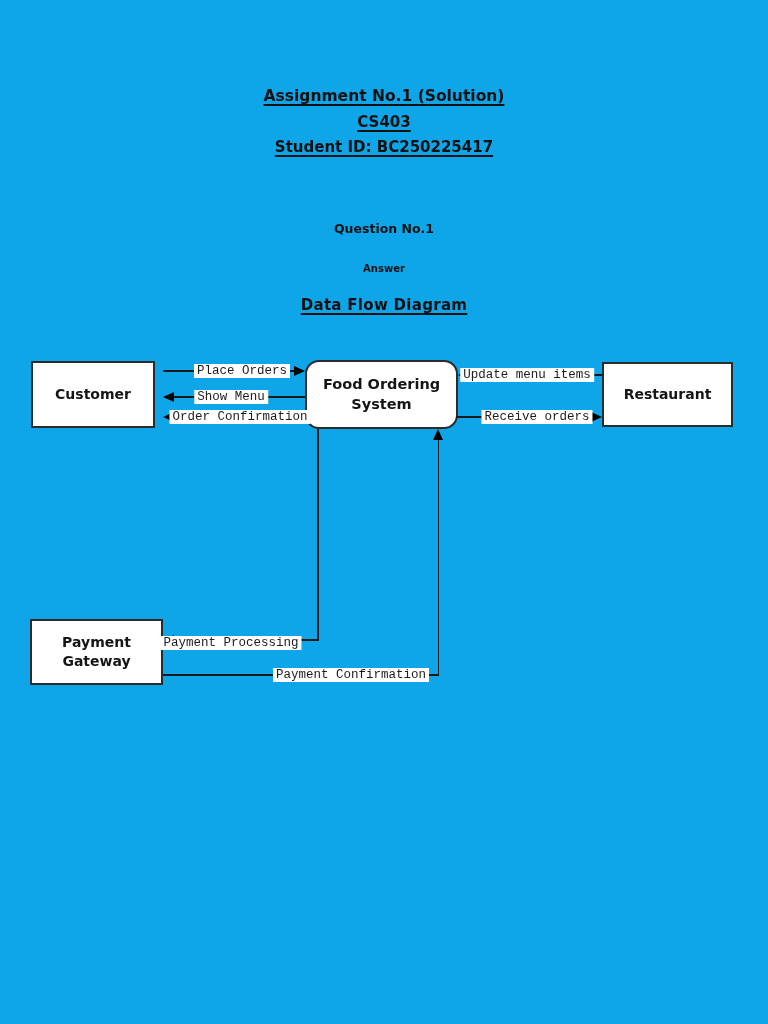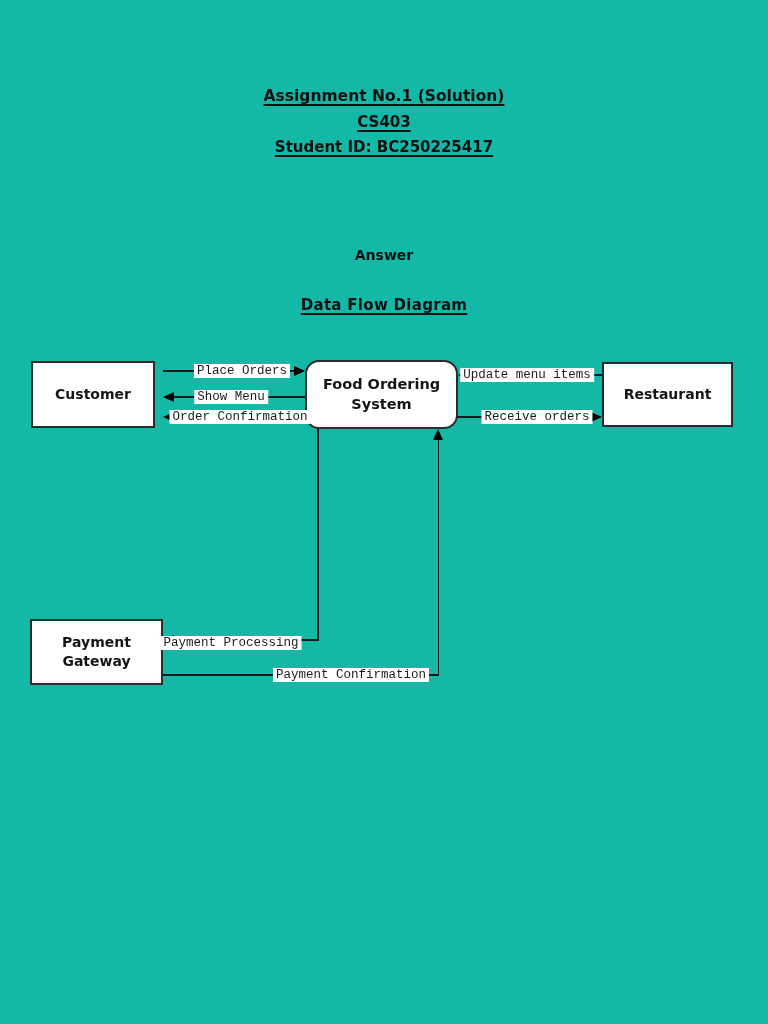--- a/index.html
+++ b/index.html
@@ -1,40 +1,40 @@
 <!DOCTYPE html>
 <html><head>
 <meta charset="utf-8">
 <style>
   html,body { margin:0; padding:0; background:#e8e8e8; }
   .page {
     position:relative;
     width:768px; height:1024px;
     margin:0 auto;
-    background:#14b8a6;
+    background:#0ea5e9;
     font-family:"DejaVu Sans", sans-serif;
     color:#111111;
     overflow:hidden;
   }
   .center-line {
     position:absolute; left:0; right:0;
     text-align:center;
     font-weight:bold;
     white-space:nowrap;
   }
   .h-underline {
     text-decoration:underline;
     text-decoration-thickness:1.8px;
     text-underline-offset:3px;
   }
   .t-main   { top:87px;  font-size:15.5px; }
   .t-course { top:113px; font-size:15px; }
   .t-sid    { top:138px; font-size:15px; }
   .t-q      { top:221px; font-size:12.5px; }
-  .t-a      { top:247px; font-size:14px; }
+  .t-a      { top:263px; font-size:10px; }
   .t-dfd    { top:296px; font-size:15px; letter-spacing:0.3px; }
 
   
   .node {
     position:absolute;
     border:2px solid #2b2b2b;
     background:#ffffff;
     display:flex; align-items:center; justify-content:center;
     text-align:center;
     font-weight:bold;
@@ -66,20 +66,21 @@
   }
 </style>
 </head>
 <body>
 
 <div class="page">
 
   <div class="center-line h-underline t-main">Assignment No.1 (Solution)</div>
   <div class="center-line h-underline t-course">CS403</div>
   <div class="center-line h-underline t-sid">Student ID: BC250225417</div>
+  <div class="center-line t-q">Question No.1</div>
   <div class="center-line t-a">Answer</div>
   <div class="center-line h-underline t-dfd">Data Flow Diagram</div>
 
   <div>
 
     <div class="node node-customer">Customer</div>
     <div class="node node-fos">Food Ordering System</div>
     <div class="node node-restaurant">Restaurant</div>
     <div class="node node-gateway">Payment Gateway</div>
 

